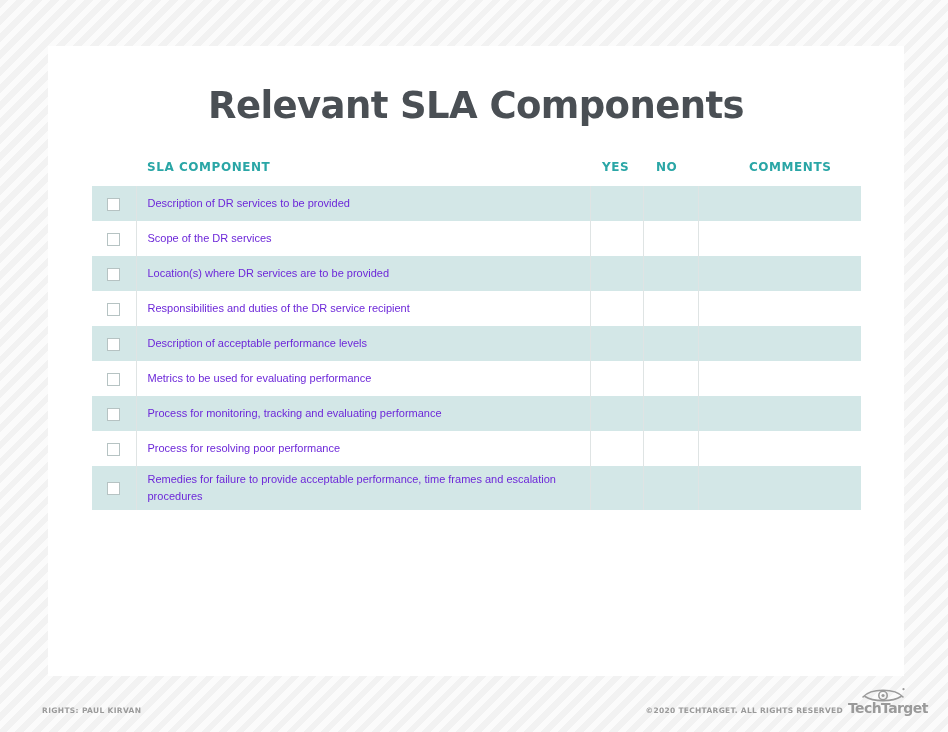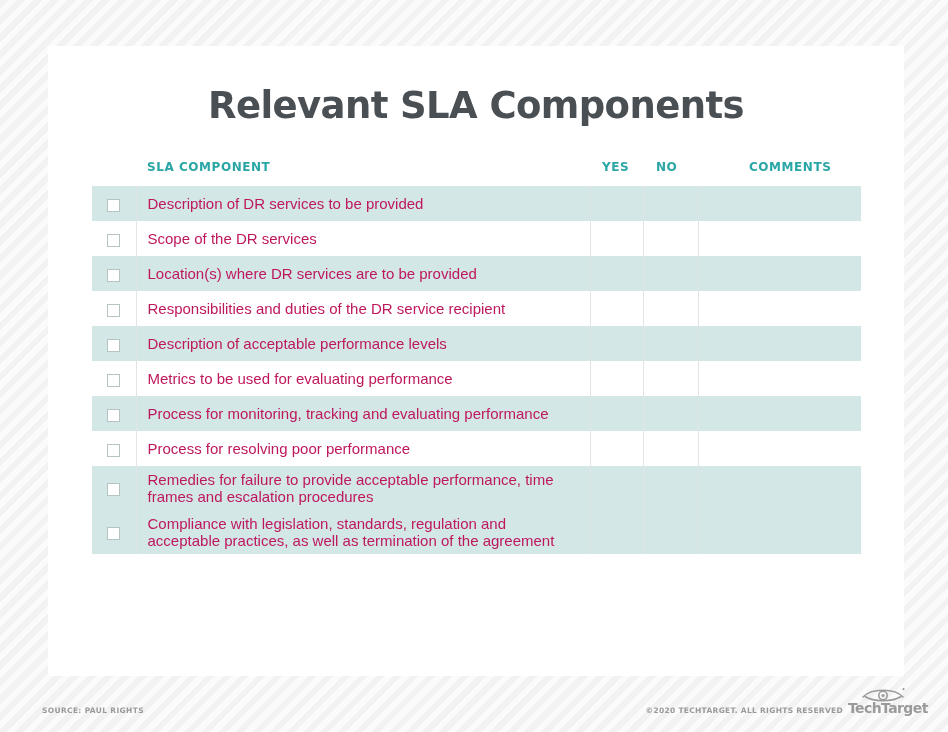--- a/index.html
+++ b/index.html
@@ -75,22 +75,22 @@
   thead th.h-check { padding-left: 0; }
   thead th.h-comp  { padding-left: 11px; }
   thead th.h-yes   { padding-left: 12px; }
   thead th.h-no    { padding-left: 13px; }
   thead th.h-com   { padding-left: 51px; }
 
   tbody tr.row-shaded td { background-color: #d3e7e7; }
   tbody tr.row-plain  td { background-color: #ffffff; }
 
   tbody td {
-    font-size: 15px;
-    color: #be185d;
+    font-size: 11px;
+    color: #6d28d9;
     line-height: 17px;
     vertical-align: middle;
     height: 35px;
     padding: 5px 0;
   }
 
   tbody td.cell-check {
     text-align: center;
     padding: 5px 0;
   }
@@ -256,35 +256,28 @@
             <td class="cell-no"></td>
             <td class="cell-comments"></td>
           </tr>
           <tr class="row-shaded">
             <td class="cell-check"><span class="checkbox"></span></td>
             <td class="cell-comp">Remedies for failure to provide acceptable performance, time frames and escalation procedures</td>
             <td class="cell-yes"></td>
             <td class="cell-no"></td>
             <td class="cell-comments"></td>
           </tr>
-          <tr class="row-shaded">
-            <td class="cell-check"><span class="checkbox"></span></td>
-            <td class="cell-comp">Compliance with legislation, standards, regulation and acceptable practices, as well as termination of the agreement</td>
-            <td class="cell-yes"></td>
-            <td class="cell-no"></td>
-            <td class="cell-comments"></td>
-          </tr>
         </tbody>
     </table>
   </div>
 
 </div>
 
 <div id="footer">
-  <div id="source-note">SOURCE: PAUL RIGHTS</div>
+  <div id="source-note">RIGHTS: PAUL KIRVAN</div>
   <div id="copyright-note">©2020 TECHTARGET. ALL RIGHTS RESERVED</div>
   <div id="brand-logo">
     <span class="eye">
       <svg width="46" height="16" viewBox="0 0 46 16" xmlns="http://www.w3.org/2000/svg">
         <path d="M2 11 C10 2, 34 2, 42 11" fill="none" stroke="#9a9a9a" stroke-width="1.6" stroke-linecap="round"></path>
         <path d="M4 10.5 C12 16, 32 16, 40 10.5" fill="none" stroke="#9a9a9a" stroke-width="1.6" stroke-linecap="round"></path>
         <circle cx="22" cy="9.5" r="4.2" fill="none" stroke="#9a9a9a" stroke-width="1.6"></circle>
         <circle cx="22" cy="9.5" r="1.6" fill="#9a9a9a"></circle>
         <circle cx="42.5" cy="3.2" r="1.1" fill="#9a9a9a"></circle>
       </svg>

